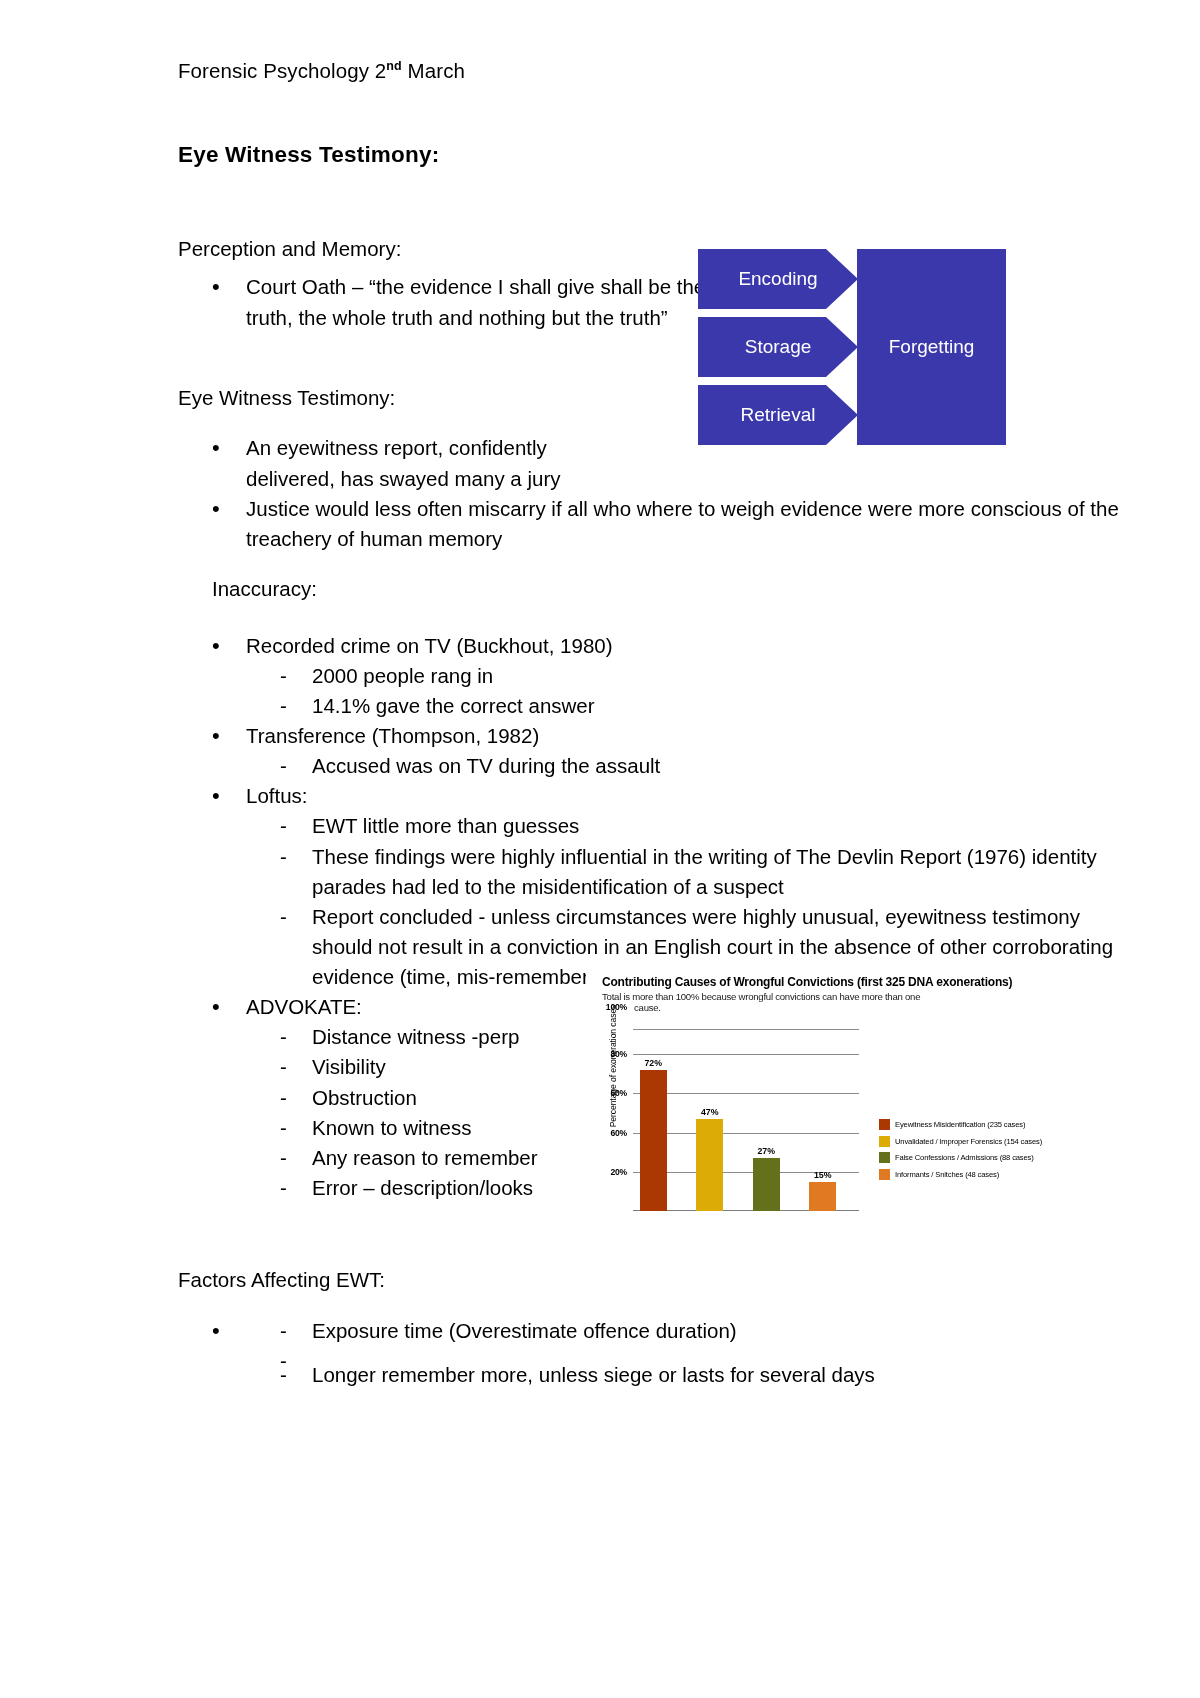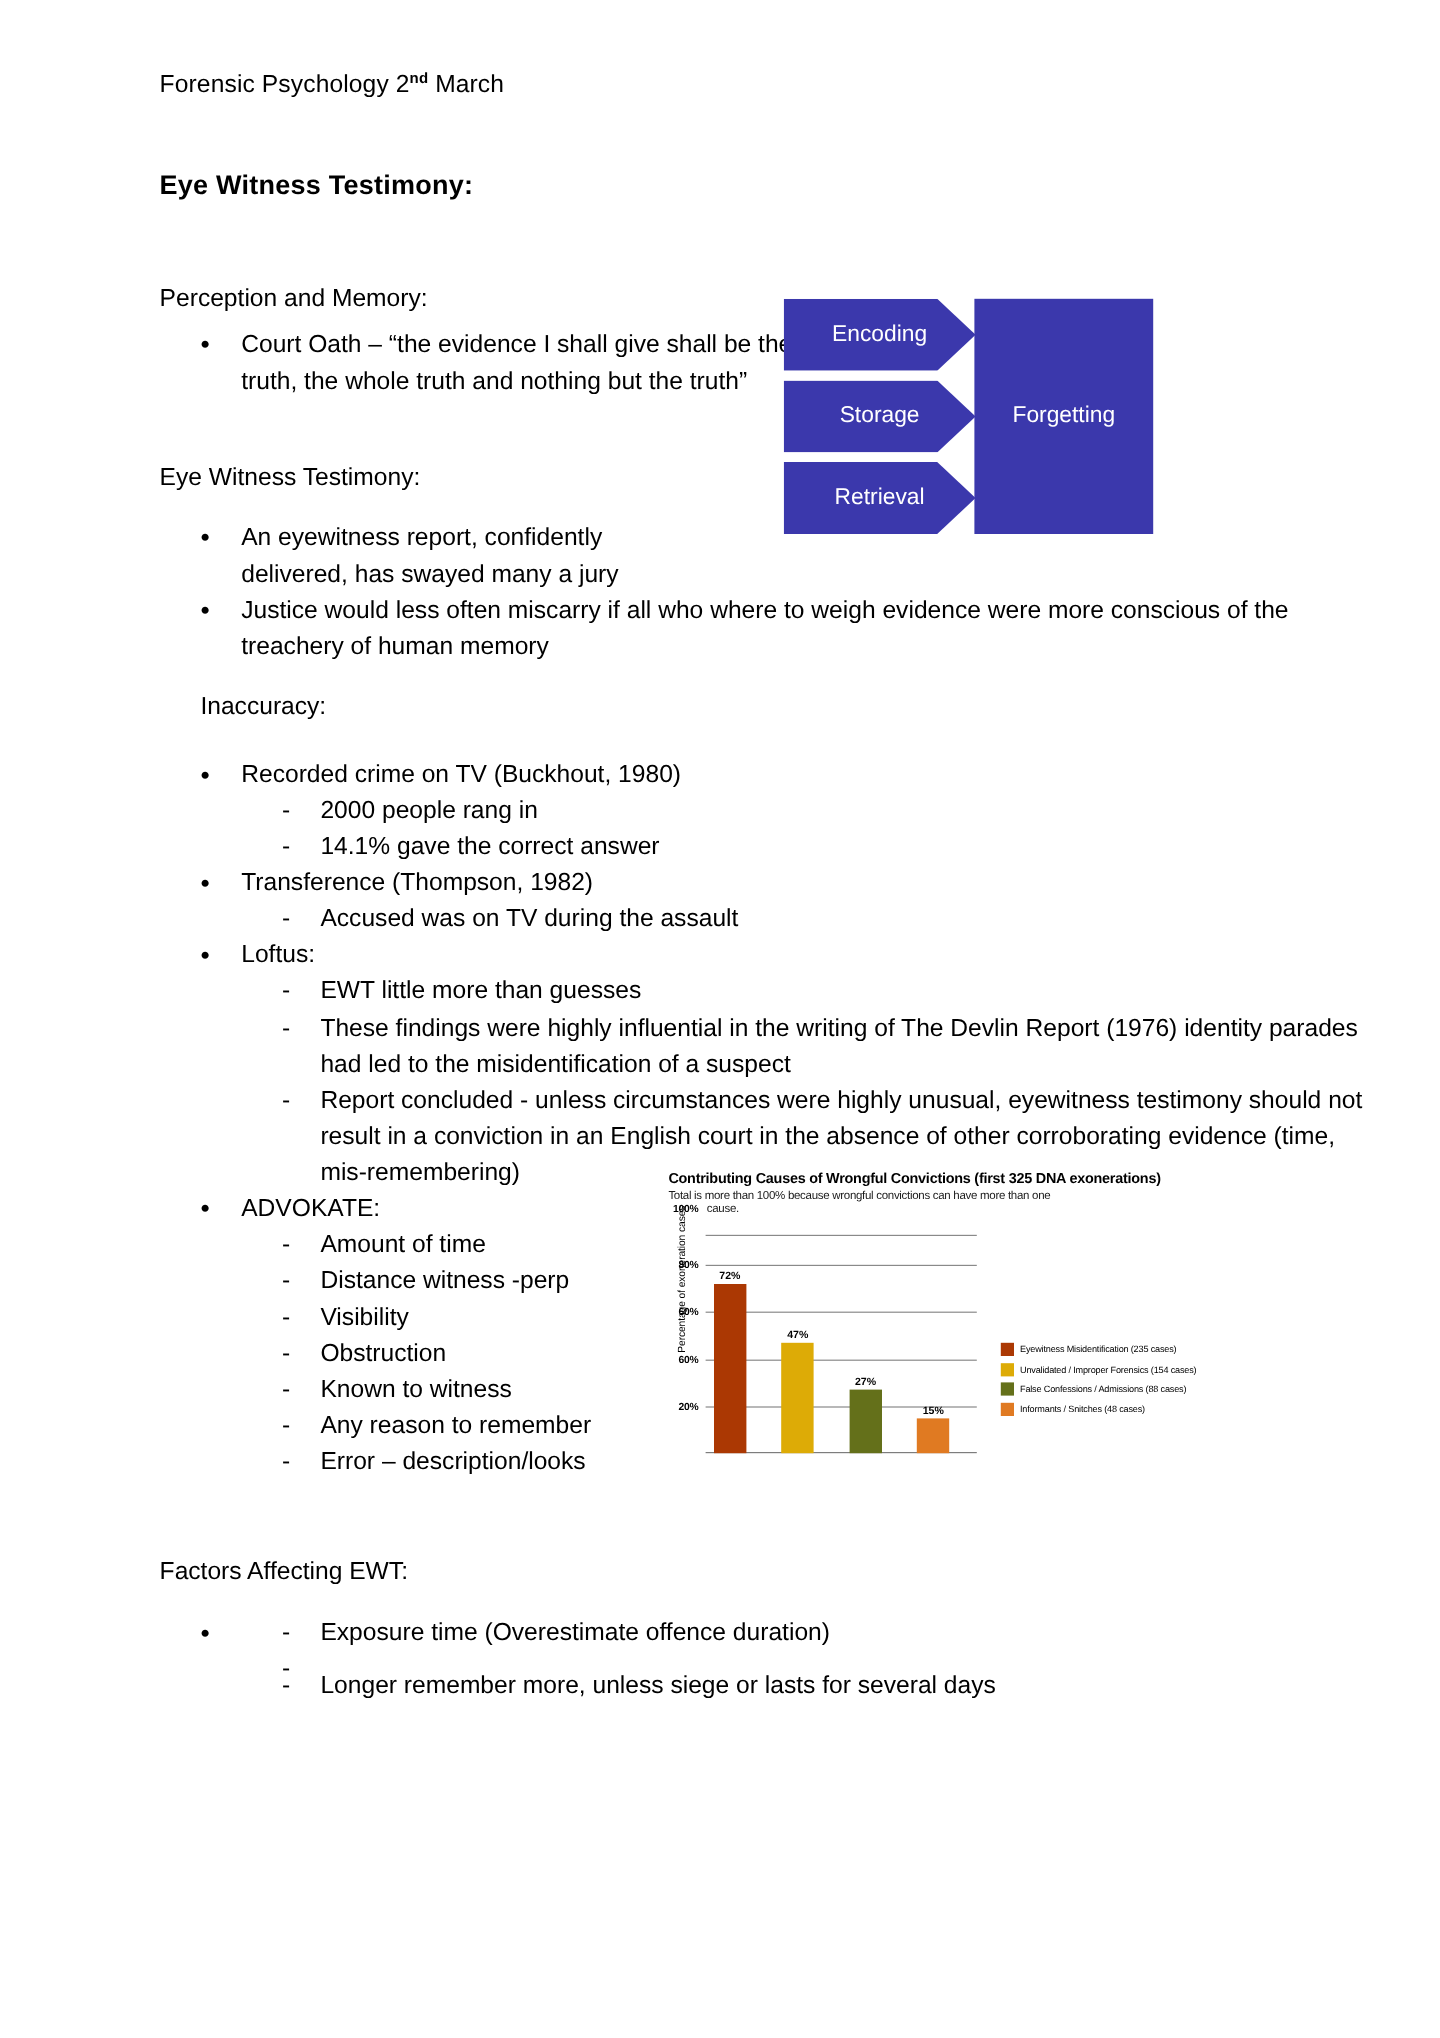--- a/index.html
+++ b/index.html
@@ -6,20 +6,21 @@
   body{
     width:1200px;height:1698px;
     font-family:"Liberation Sans", sans-serif;
     color:#000;
     position:relative;
     overflow:hidden;
   }
   .page{
     position:absolute;inset:0;
     padding:0;
+    margin-left:45px;
   }
   .content{
     position:absolute;
     left:133px; top:57px; right:60px;
   }
   .hdr{
     font-size:20.5px;
     letter-spacing:.1px;
     line-height:1.35;
   }
@@ -263,21 +264,20 @@
         <span class="btxt">Loftus:</span>
         <ul class="dash">
           <li>EWT little more than guesses</li>
           <li>These findings were highly influential in the writing of The Devlin Report (1976) identity parades had led to the misidentification of a suspect</li>
           <li>Report concluded - unless circumstances were highly unusual, eyewitness testimony should not result in a conviction in an English court in the absence of other corroborating evidence (time, mis-remembering)</li>
         </ul>
       </li>
       <li>
         <span class="btxt">ADVOKATE:</span>
         <ul class="dash">
-          <li class="narrow3">Amount of time</li>
           <li class="narrow3">Distance witness -perp</li>
           <li class="narrow3">Visibility</li>
           <li class="narrow3">Obstruction</li>
           <li class="narrow3">Known to witness</li>
           <li class="narrow3">Any reason to remember</li>
           <li class="narrow3">Error – description/looks</li>
         </ul>
       </li>
     </ul>
 

